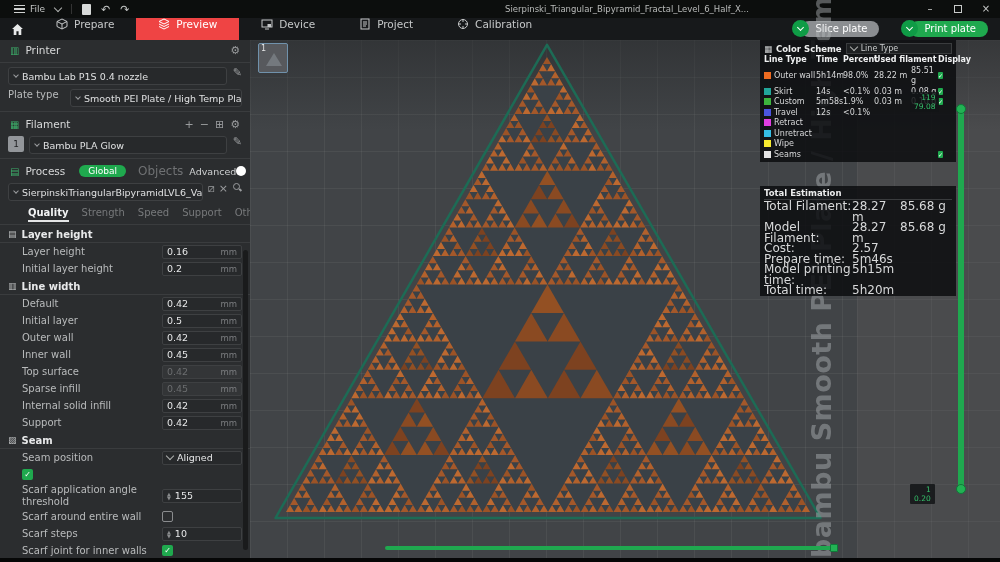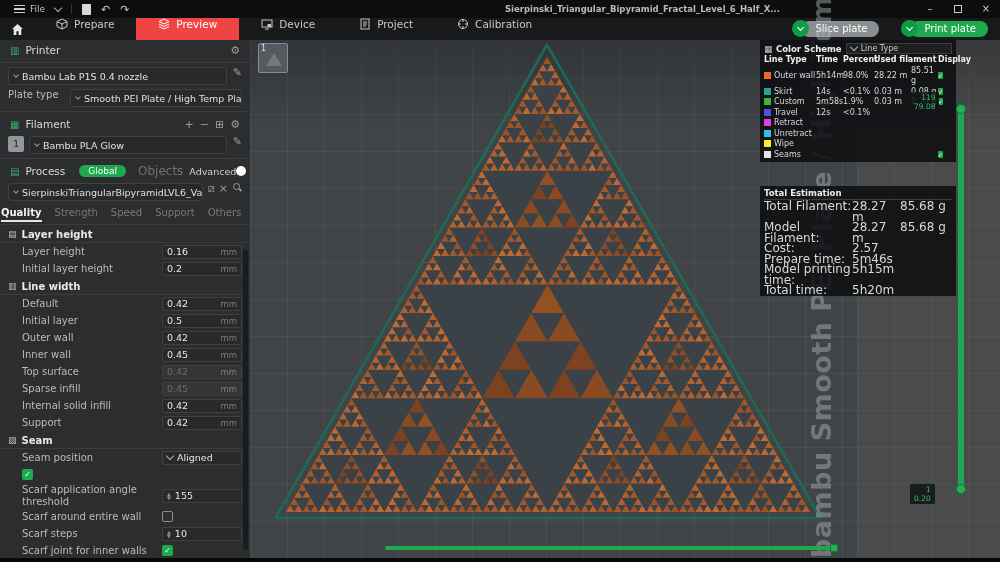--- a/index.html
+++ b/index.html
@@ -8,21 +8,21 @@
 
   
   .titlebar{position:absolute;left:0;top:0;width:1000px;height:18px;background:#0c0e0d;display:flex;align-items:center;color:#c3c5c4;font-size:9px;}
   .tb-left{display:flex;align-items:center;gap:10px;padding-left:14px;}
   .burger{display:inline-block;width:11px;}
   .burger span{display:block;height:1.5px;background:#cfd1d0;margin:2px 0;}
   .chev{display:inline-block;width:6px;height:6px;border-right:1.5px solid #aeb0af;border-bottom:1.5px solid #aeb0af;transform:rotate(45deg);margin-top:-3px;}
   .tb-sep{width:1px;height:10px;background:#333;}
   .page-ic{width:9px;height:11px;background:#d8dad9;border-radius:1px;}
   .tb-ic{font-size:11px;color:#c3c5c4;line-height:1;}
-  .tb-title{position:absolute;left:505px;top:4px;font-size:8.5px;color:#b9bbba;font-weight:bold;}
+  .tb-title{position:absolute;left:505px;top:4px;font-size:8.5px;color:#b9bbba;}
   .win-btns{position:absolute;right:0;top:0;height:18px;display:flex;align-items:center;}
   .win-btn{width:28px;text-align:center;color:#c9cbca;font-size:10px;line-height:18px;}
   .maxbox{display:inline-block;width:8px;height:8px;border:1px solid #c9cbca;vertical-align:middle;}
 
   
   .tabbar{position:absolute;left:0;top:18px;width:1000px;height:22px;background:#17191b;display:flex;align-items:center;}
   .home-btn{width:34px;height:22px;display:flex;align-items:center;justify-content:center;}
   .tab{height:38px;display:flex;gap:6px;padding:0 22px;color:#c6c8c9;font-size:10.5px;}
   .tab.active{background:#ef4444;color:#fff;}
   .tab svg{width:12px;height:12px;}
@@ -44,21 +44,21 @@
   .row{display:flex;align-items:flex-start;padding:2px 8px;}
   .dd{display:flex;align-items:center;gap:4px;height:18px;background:#27292b;border:1px solid #3e4042;border-radius:3px;padding:0 5px;font-size:9.5px;color:#dfe0e1;flex:1;white-space:nowrap;overflow:hidden;}
   .dd .chev{width:4px;height:4px;border-color:#9a9c9e;flex:0 0 auto;}
   .lbl{font-size:10px;color:#b9bbbc;}
   .badge1{width:16px;height:16px;background:#93969a;color:#1c1d1f;font-size:9px;display:flex;align-items:center;justify-content:center;border-radius:2px;margin-right:5px;}
   .pill-scope{background:#1fa94e;color:#fff;border-radius:8px;font-size:9px;padding:1px 9px;}
   .objects{color:#6f7173;font-size:12px;margin-left:6px;text-align:center;}
   .advanced{font-size:9.5px;color:#cfd1d2;margin-left:auto;}
   .toggle{width:25px;height:12px;border-radius:7px;background:#1fa94e;position:relative;margin:0 5px;}
   .toggle::after{content:"";position:absolute;right:1px;top:1px;width:10px;height:10px;border-radius:50%;background:#fff;}
-  .ptabs{display:flex;gap:13px;padding:4px 1px 2px;border-bottom:1px solid #3a3c3e;}
+  .ptabs{display:flex;gap:13px;padding:4px 28px 2px;border-bottom:1px solid #3a3c3e;}
   .ptab{font-size:10px;color:#77797b;padding-bottom:2px;}
   .ptab.active{color:#f2f3f4;font-weight:bold;border-bottom:2px solid #e4e5e6;}
   .param-sec-head{display:flex;align-items:center;gap:5px;height:17px;padding:0 8px;font-size:10px;font-weight:bold;color:#e8e9ea;border-bottom:1px solid #3a3c3e;margin-top:1px;}
   .param-sec-head .sic{color:#b9bbbc;font-size:9px;}
   .prow{display:flex;align-items:center;padding:1px 8px 1px 22px;min-height:17px;}
   .prow .lbl{flex:1;padding-right:4px;line-height:1.15;}
   .ibox{width:80px;height:14px;background:#27292b;border:1px solid #3e4042;border-radius:2px;display:flex;align-items:center;font-size:9.5px;color:#e6e7e8;padding:0 4px;flex:0 0 auto;}
   .ibox .val{flex:1;}
   .ibox .unit{color:#7c7e80;font-size:8.5px;}
   .ibox.disabled{background:#333537;}

